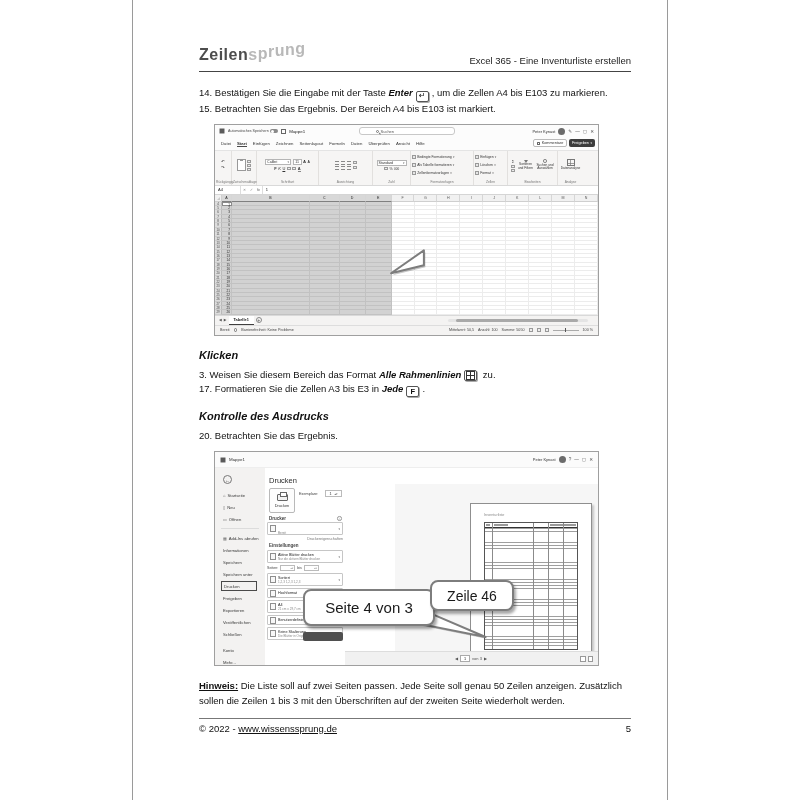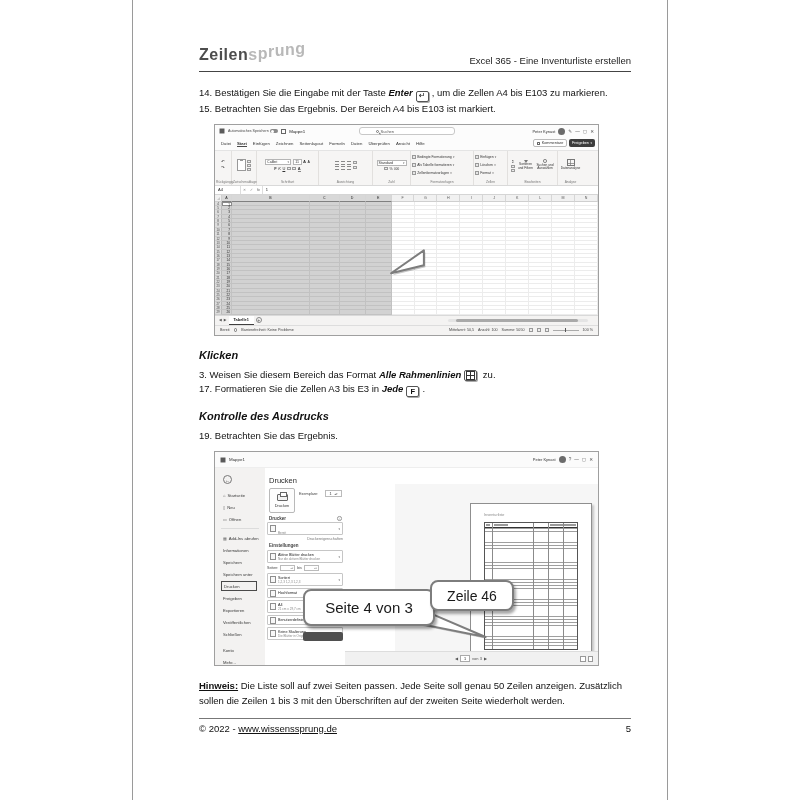--- a/index.html
+++ b/index.html
@@ -876,21 +876,21 @@
     </svg>
   </div>
 
   <h3 class="h3">Klicken</h3>
   <p class="step"><span>3. Weisen Sie diesem Bereich das Format </span><span class="bi">Alle Rahmenlinien</span><span class="keybox">
         <span class="bordericon"></span>
       </span><span> zu.</span></p>
   <p class="step"><span>17. Formatieren Sie die Zellen A3 bis E3 in </span><span class="bi">Jede</span><span class="keybox kf">F</span><span>.</span></p>
 
   <h3 class="h3">Kontrolle des Ausdrucks</h3>
-  <p class="step">19. Betrachten Sie das Ergebnis.</p>
+  <p class="step">20. Betrachten Sie das Ergebnis.</p>
 
   <div class="shot s2">
     <div class="tb2">
       <span class="appic"></span>
       <span>Mappe1</span>
       <span class="tb-right" style="margin-left:auto; display:flex; align-items:center; gap:3px;">
         <span class="uname">Peter Kynast</span>
         <span class="avatar"></span>
         <span class="wicon">?</span>
         <span class="wicon">—</span>

